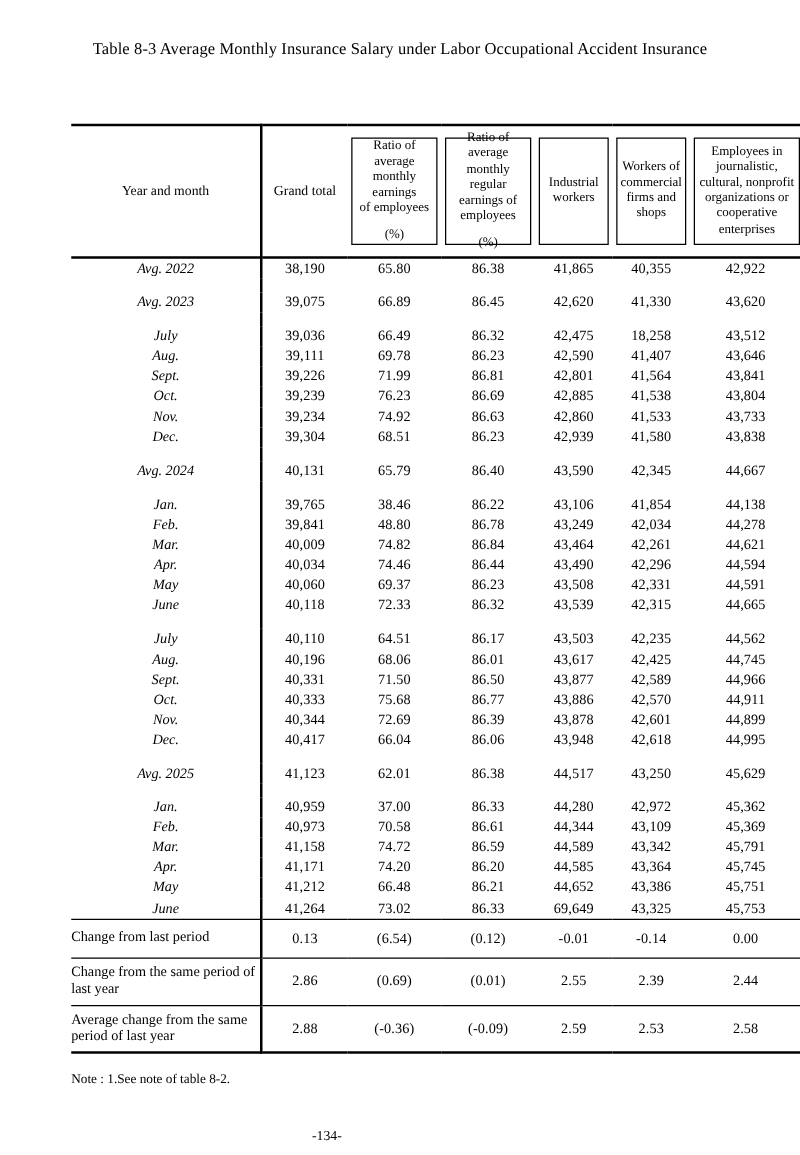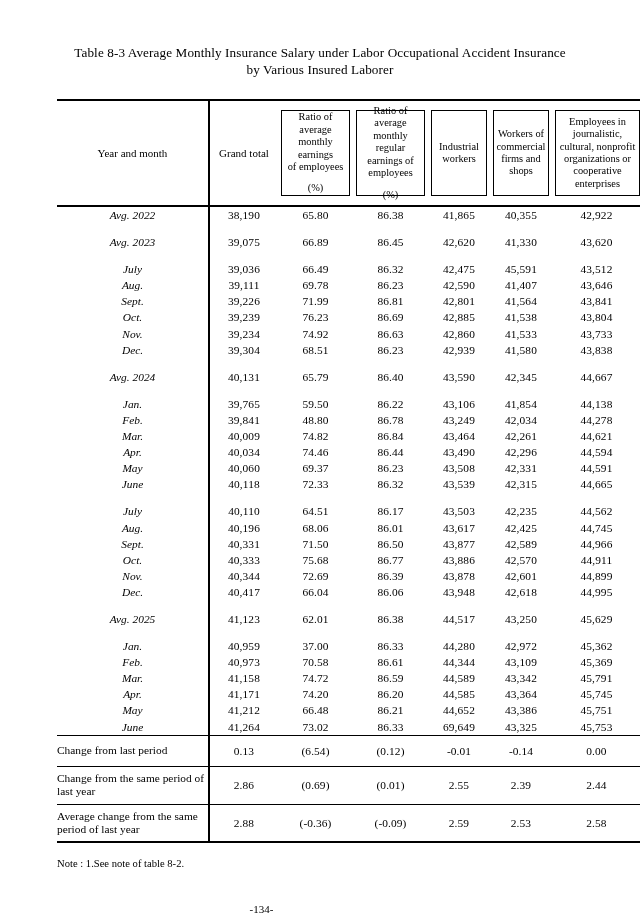--- a/index.html
+++ b/index.html
@@ -16,21 +16,21 @@
   .page {
     position: relative;
     width: 640px;
     height: 924px;
     padding: 0;
     overflow: hidden;
   }
 
   
   .title-block {
-    padding-top: 44px;
+    padding-top: 30px;
     text-align: center;
     font-size: 13.2px;
     line-height: 17px;
     letter-spacing: 0.1px;
   }
   .title-line { display: block; }
 
   
   .table-wrap {
     position: absolute;
@@ -151,21 +151,20 @@
     font-size: 11px;
   }
 </style>
 </head>
 <body>
 
 <div class="page">
 
   <div class="title-block">
     <span class="title-line">Table 8-3 Average Monthly Insurance Salary under Labor Occupational Accident Insurance</span>
-    <span class="title-line">by Various Insured Laborer</span>
   </div>
 
   <div class="table-wrap">
     <table class="main">
       <colgroup>
         <col class="c0">
           <col class="c1">
           <col class="c2">
           <col class="c3">
           <col class="c4">
@@ -260,21 +259,21 @@
             <td class="c4"></td>
             <td class="c5"></td>
             <td class="c6"></td>
           </tr>
           <tr class="drow">
             <td class="c0 vdiv lbl-mon">July</td>
             <td class="num c1">39,036</td>
             <td class="num c2">66.49</td>
             <td class="num c3">86.32</td>
             <td class="num c4">42,475</td>
-            <td class="num c5">45,591</td>
+            <td class="num c5">18,258</td>
             <td class="num c6">43,512</td>
           </tr>
           <tr class="drow">
             <td class="c0 vdiv lbl-mon">Aug.</td>
             <td class="num c1">39,111</td>
             <td class="num c2">69.78</td>
             <td class="num c3">86.23</td>
             <td class="num c4">42,590</td>
             <td class="num c5">41,407</td>
             <td class="num c6">43,646</td>
@@ -338,21 +337,21 @@
             <td class="c1"></td>
             <td class="c2"></td>
             <td class="c3"></td>
             <td class="c4"></td>
             <td class="c5"></td>
             <td class="c6"></td>
           </tr>
           <tr class="drow">
             <td class="c0 vdiv lbl-mon">Jan.</td>
             <td class="num c1">39,765</td>
-            <td class="num c2">59.50</td>
+            <td class="num c2">38.46</td>
             <td class="num c3">86.22</td>
             <td class="num c4">43,106</td>
             <td class="num c5">41,854</td>
             <td class="num c6">44,138</td>
           </tr>
           <tr class="drow">
             <td class="c0 vdiv lbl-mon">Feb.</td>
             <td class="num c1">39,841</td>
             <td class="num c2">48.80</td>
             <td class="num c3">86.78</td>

